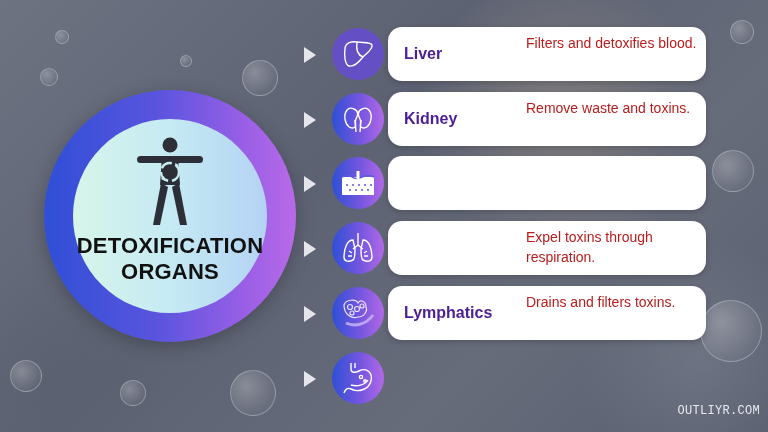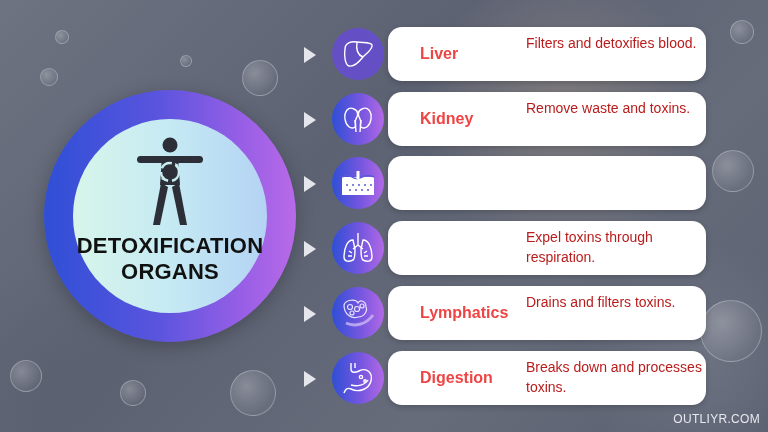--- a/index.html
+++ b/index.html
@@ -15,23 +15,23 @@
   .inner{position:absolute;left:29px;top:29px;width:194px;height:194px;border-radius:50%;
     background:linear-gradient(90deg,#d7f5ea 0%,#c5eaf3 50%,#b4d3f4 100%);}
   .figure{position:absolute;left:50%;top:18px;transform:translateX(-50%);}
   .center-title{position:absolute;left:0;right:0;top:114px;text-align:center;font-weight:bold;font-size:22px;line-height:26px;color:#111;letter-spacing:.2px;}
   .row{position:absolute;left:304px;height:54px;width:402px;}
   .arrow{position:absolute;left:0;top:20px;width:0;height:0;border-top:8px solid transparent;border-bottom:8px solid transparent;border-left:12px solid #e4e6ec;}
   .icon-circle{position:absolute;left:28px;top:1px;width:52px;height:52px;border-radius:50%;
     background:linear-gradient(90deg,#2f4fd6 0%,#7656df 55%,#b269e6 100%);display:flex;align-items:center;justify-content:center;z-index:2;}
   .icon-circle.solid{background:#6450c4;}
   .card{position:absolute;left:84px;top:0;width:318px;height:54px;background:#fff;border-radius:14px;box-shadow:0 2px 6px rgba(0,0,0,.2);}
-  .organ{position:absolute;left:32px;top:0;height:54px;line-height:54px;font-weight:bold;font-size:16px;color:#ef4444;}
+  .organ{position:absolute;left:16px;top:0;height:54px;line-height:54px;font-weight:bold;font-size:16px;color:#4c1d95;}
   .desc{position:absolute;left:138px;top:6px;width:176px;font-size:14px;line-height:20px;color:#b91c1c;}
-  .brand{position:absolute;right:8px;bottom:6px;font-size:12px;color:#e8e9ee;letter-spacing:.3px;}
+  .brand{position:absolute;right:8px;bottom:14px;font-size:12px;color:#e8e9ee;letter-spacing:.3px;font-family:Liberation Mono, monospace;}
 </style>
 </head>
 <body>
 
 <div>
   <div class="bubble" style="left:40px;top:68px;width:16px;height:16px"></div>
   <div class="bubble" style="left:55px;top:30px;width:12px;height:12px"></div>
   <div class="bubble" style="left:242px;top:60px;width:34px;height:34px"></div>
   <div class="bubble" style="left:180px;top:55px;width:10px;height:10px"></div>
   <div class="bubble" style="left:10px;top:360px;width:30px;height:30px"></div>
@@ -151,19 +151,15 @@
   <div class="arrow"></div>
   <div class="icon-circle">
     <svg width="34" height="34" viewBox="0 0 34 34" fill="none" stroke="#fff" stroke-width="1.4">
       <path d="M10 2 V8 C10 12 14 12 18 10 C26 6 32 12 30 20 C28 28 18 32 10 28 C6 26 4 29 3 32"></path>
       <path d="M14 2 V7"></path>
       <circle cx="20" cy="16" r="1.6"></circle>
         <circle cx="24" cy="20" r="1.2"></circle>
       <path d="M10 24 C16 26 24 24 27 19"></path>
     </svg>
   </div>
-  <div class="card">
-    <div class="organ">Digestion</div>
-    <div class="desc">Breaks down and processes toxins.</div>
-  </div>
 </div>
 
 <div class="brand">OUTLIYR.COM</div>
 
 </body></html>

